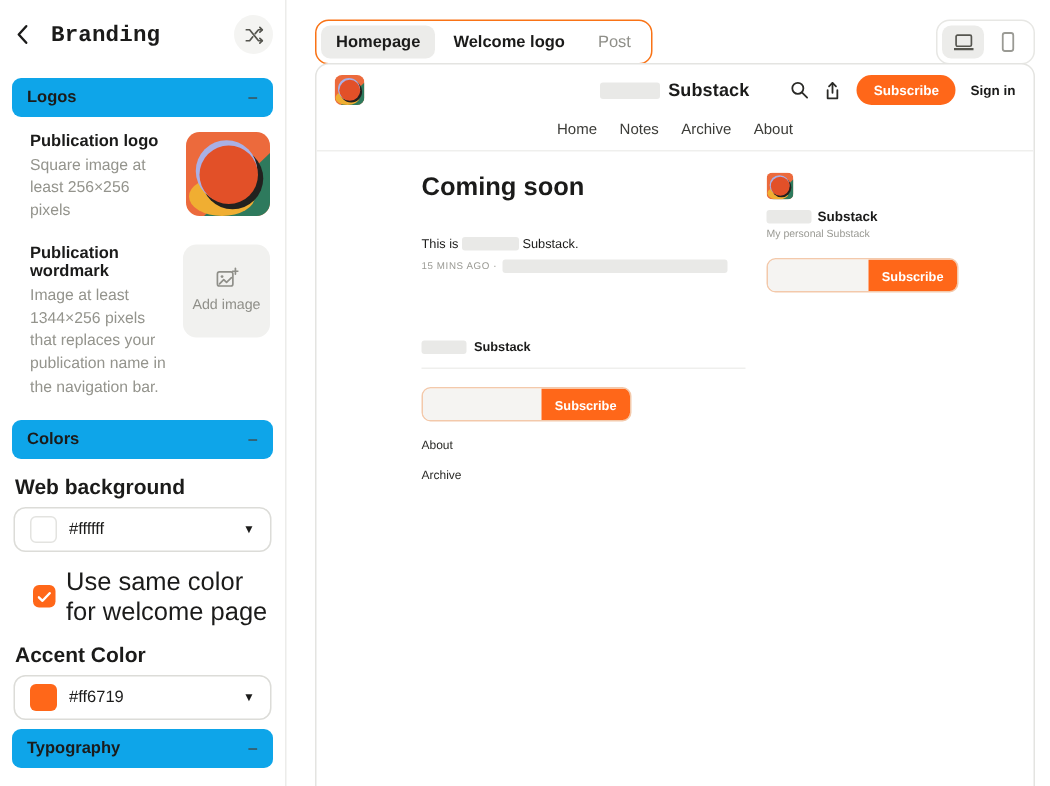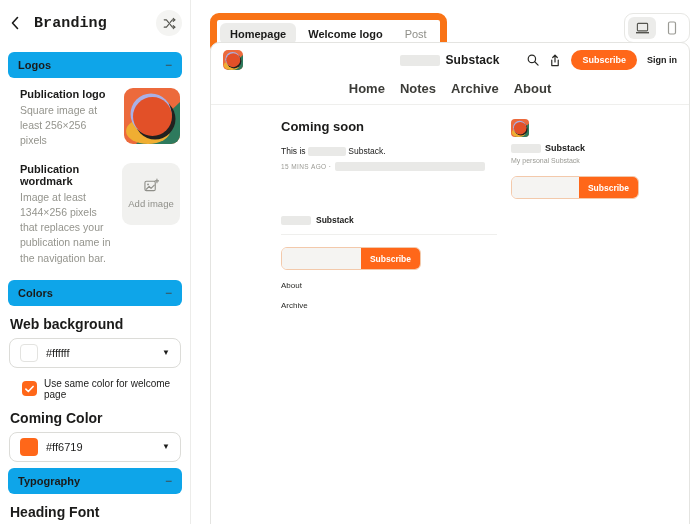--- a/index.html
+++ b/index.html
@@ -27,28 +27,28 @@
   .add-image { width:58px; height:62px; flex:none; background:#f1f1ef; border:none; border-radius:9px;
     display:flex; flex-direction:column; align-items:center; justify-content:center; gap:5px;
     color:#8f8f89; font-size:9.5px; cursor:pointer; font-family:inherit; }
   .ctl-label { font-size:14px; font-weight:700; margin:10px 2px 6px 2px; }
   .select { border:1px solid #dcdcd8; border-radius:8px; height:30px; display:flex; align-items:center;
     gap:8px; padding:0 10px; margin:0 1px 4px 1px; font-size:11px; cursor:pointer; background:#fff; }
   .swatch { width:18px; height:18px; border-radius:4px; flex:none; }
   .swatch.white { background:#fff; border:1px solid #e3e3e0; }
   .swatch.orange { background:#ff6719; }
   .caret { margin-left:auto; font-size:8px; color:#1b1b1a; }
-  .checkbox-row { display:flex; align-items:center; gap:7px; margin:10px 2px 4px 2px; font-size:10px; cursor:pointer;padding-left:12px; }
+  .checkbox-row { display:flex; align-items:center; gap:7px; margin:10px 2px 4px 2px; font-size:17px; cursor:pointer;padding-left:12px; }
   .checkbox { width:15px; height:15px; background:#ff6719; border-radius:4px; display:flex;
     align-items:center; justify-content:center; flex:none; }
 
   
   .preview-area { position:absolute; left:192px; top:0; right:0; height:524px; }
   .tabs { position:absolute; left:18px; top:13px; display:flex; gap:2px; padding:3px;
-    border:7px solid #f97316; border-radius:9px; background:#fff; }
+    border:1px solid #f97316; border-radius:9px; background:#fff; }
   .tab { font-size:11px; font-weight:700; padding:5px 10px; border-radius:6px; cursor:pointer; white-space:nowrap; }
   .tab.active { background:#ececea; }
   .tab.muted { color:#8f8f89; font-weight:400; }
   .device-toggle { position:absolute; right:10px; top:13px; display:flex; gap:2px; padding:3px;
     border:1px solid #e7e7e4; border-radius:9px; background:#fff; }
   .dev { width:28px; height:22px; border:none; background:none; border-radius:6px; display:flex;
     align-items:center; justify-content:center; cursor:pointer; }
   .dev.active { background:#ececea; }
 
   .preview-panel { position:absolute; left:18px; top:42px; width:480px; height:500px;
@@ -58,25 +58,25 @@
   .site-title { position:absolute; left:0; right:0; display:flex; align-items:center; justify-content:center;
     gap:5px; pointer-events:none; }
   .site-title b { font-size:12px; letter-spacing:.1px; }
   .redact { display:inline-block; background:#e9e9e7; border-radius:2px; height:11px; vertical-align:middle; }
   .site-actions { margin-left:auto; display:flex; align-items:center; gap:10px; z-index:1; }
   .icon-btn { background:none; border:none; padding:0; display:flex; cursor:pointer; }
   .pv-subscribe { background:#ff6719; color:#fff; border:none; border-radius:12px; font-size:9px;
     font-weight:700; padding:5px 11px; cursor:pointer; font-family:inherit; }
   .signin { font-size:9px; font-weight:700; cursor:pointer; }
   .site-nav { display:flex; justify-content:center; gap:15px; padding:4px 0 8px 0; border-bottom:1px solid #efefed; }
-  .site-nav a { font-size:13px; color:#3c3c38; text-decoration:none; cursor:pointer;font-weight:bold; }
+  .site-nav a { font-size:10px; color:#3c3c38; text-decoration:none; cursor:pointer; }
 
   .site-content { display:flex; gap:14px; padding:14px 50px 0 70px; }
   .main-col { flex:1; min-width:0; }
-  .post-title { font-size:13px; font-weight:700; margin-bottom:12px; }
+  .post-title { font-size:17px; font-weight:700; margin-bottom:22px; }
   .post-body { font-size:8.5px; margin-bottom:6px; }
   .post-body .redact { width:38px; height:9px; }
   .post-meta { font-size:6.5px; color:#9a9a94; letter-spacing:.4px; text-transform:uppercase;
     display:flex; align-items:center; gap:4px; }
   .post-meta .redact { width:150px; height:9px; }
   .mini-head { margin-top:44px; display:flex; align-items:center; gap:5px; font-size:8.5px; font-weight:700; }
   .mini-head .redact { width:30px; height:9px; }
   .col-divider { border:none; border-top:1px solid #efefed; margin:9px 0 12px 0; }
   .sub-form { display:flex; width:140px; border:1px solid #f3c9ab; border-radius:6px; overflow:hidden; }
   .sub-form input { flex:1; min-width:0; border:none; background:#f5f4f2; padding:0 6px; height:21px;
@@ -173,21 +173,21 @@
 
     <label class="checkbox-row">
       <span class="checkbox">
         <svg width="9" height="8" viewBox="0 0 10 8">
           <path d="M1 4.2 L3.7 6.8 L9 1.2" fill="none" stroke="#fff" stroke-width="1.8" stroke-linecap="round" stroke-linejoin="round"></path>
         </svg>
       </span>
       <span>Use same color for welcome page</span>
     </label>
 
-    <div class="ctl-label">Coming Color</div>
+    <div class="ctl-label">Accent Color</div>
     <div class="select">
       <span class="swatch orange"></span>
       <span>#ff6719</span>
       <span class="caret">▼</span>
     </div>
 
     <div class="section-head">
       <span>Typography</span>
       <span class="minus">−</span>
     </div>

